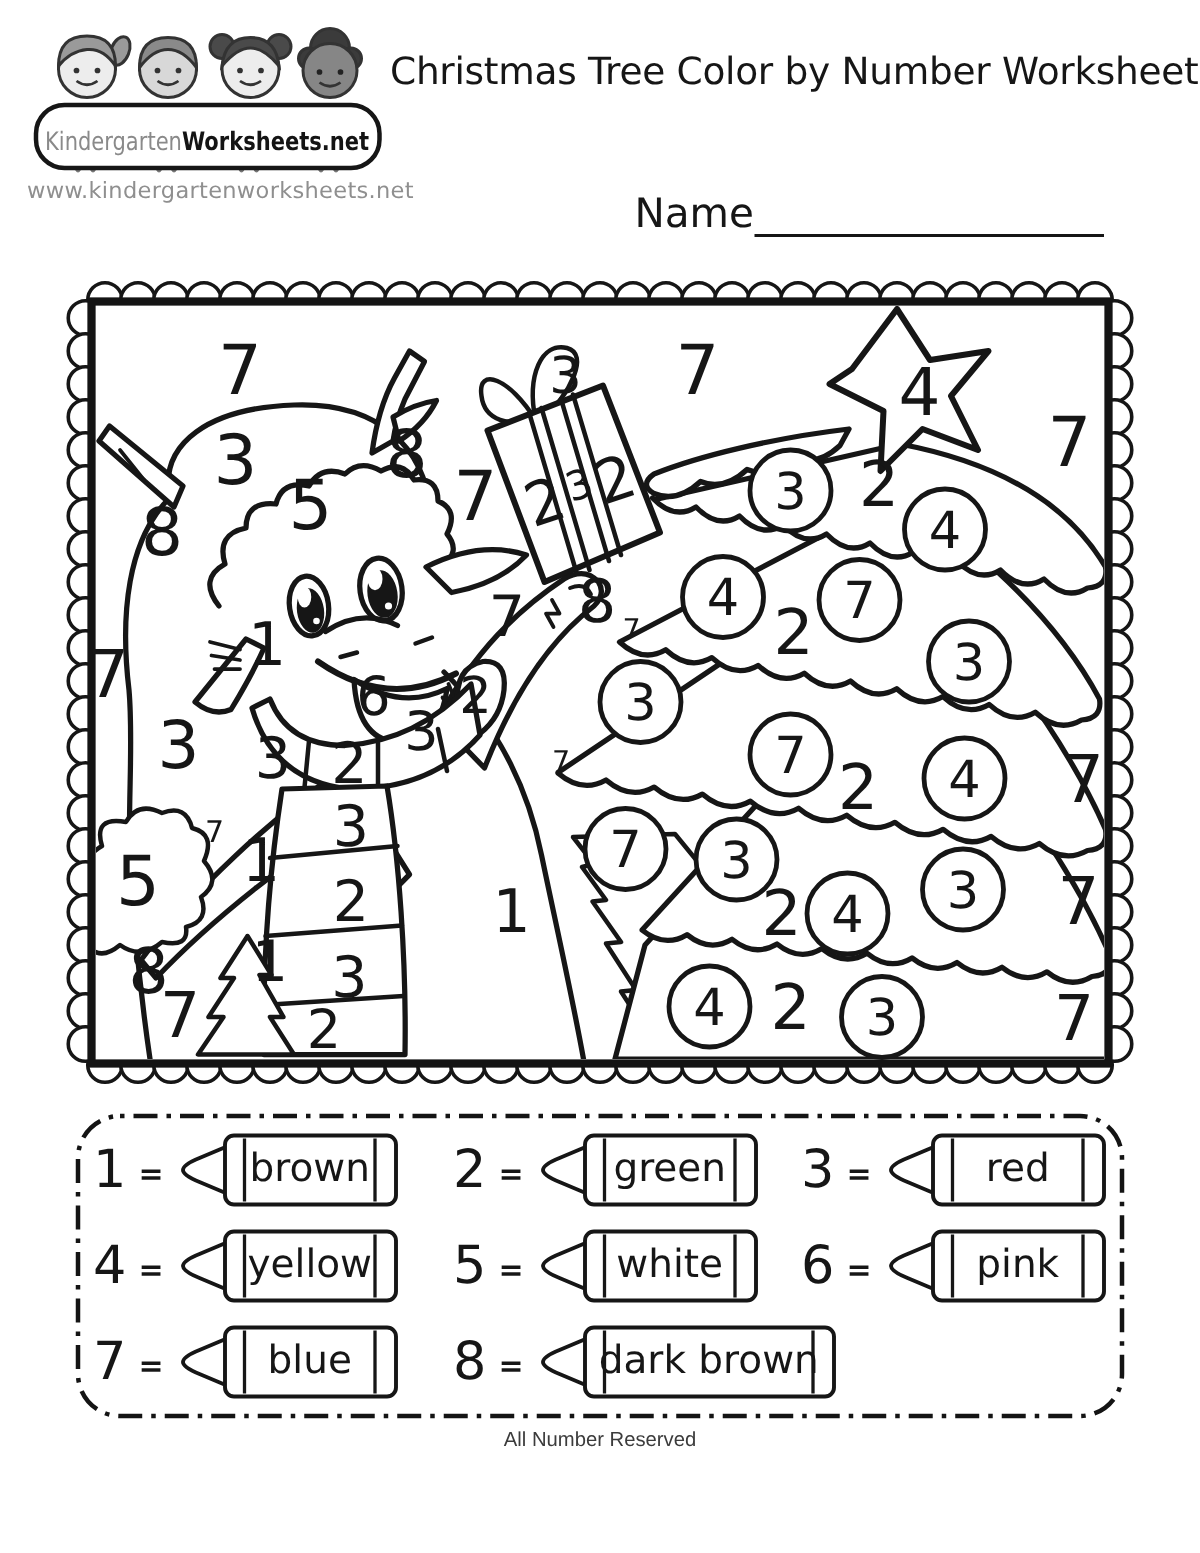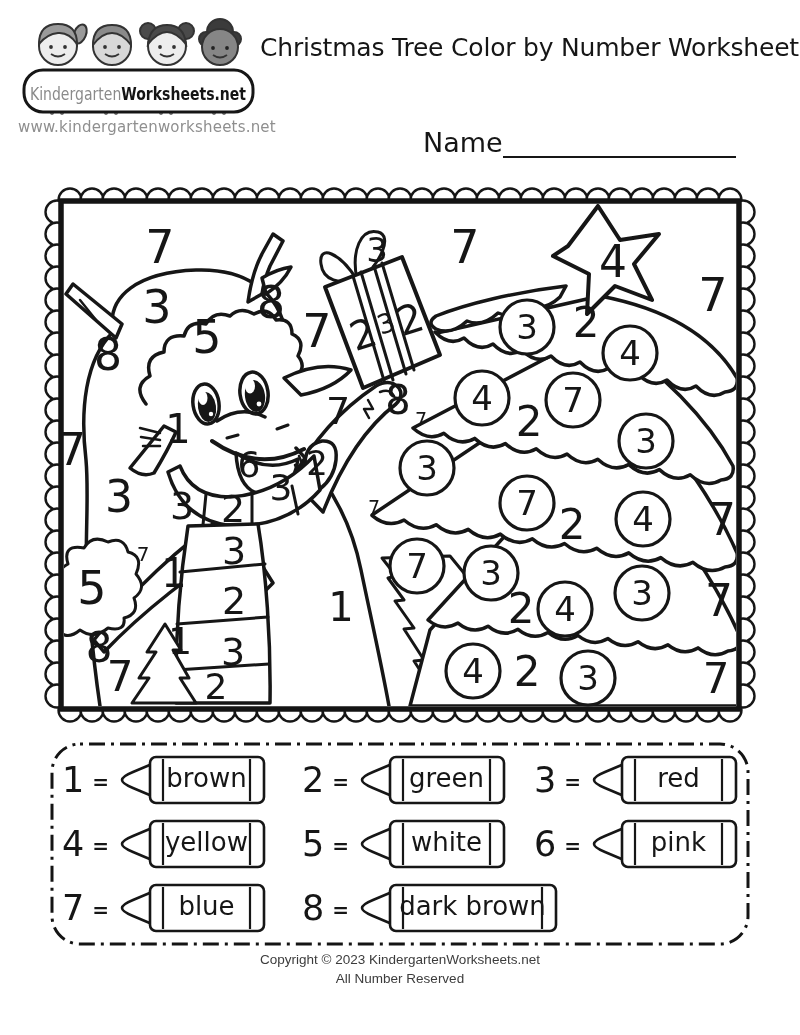--- a/index.html
+++ b/index.html
@@ -450,16 +450,15 @@
             <path d="M33,13 L14,21 Q3,25.5 3,29 Q3,32.5 14,37 L33,45 Z" fill="#fff" stroke="#161616" stroke-width="2.6" stroke-linejoin="round"></path>
             <rect x="31" y="6" width="166" height="46" rx="6" fill="#fff" stroke="#161616" stroke-width="2.6"></rect>
             <path d="M44,8 V50 M183,8 V50" stroke="#161616" stroke-width="2.2"></path>
             <text x="113.5" y="36" text-anchor="middle">dark brown</text>
           </svg>
         </div>
       </div>
   </div>
 
   <div class="footer">
-    <div>Copyright © 2023 KindergartenWorksheets.net</div>
     <div>All Number Reserved</div>
   </div>
 </div>
 
 </body></html>

